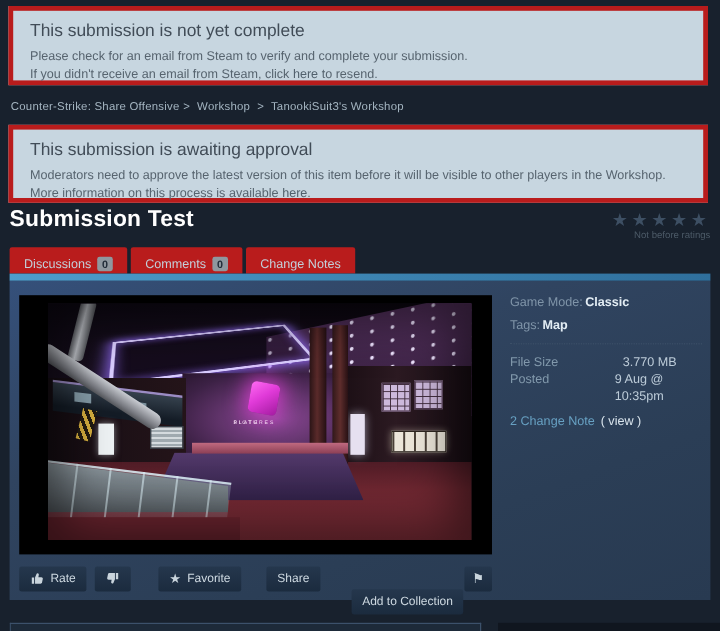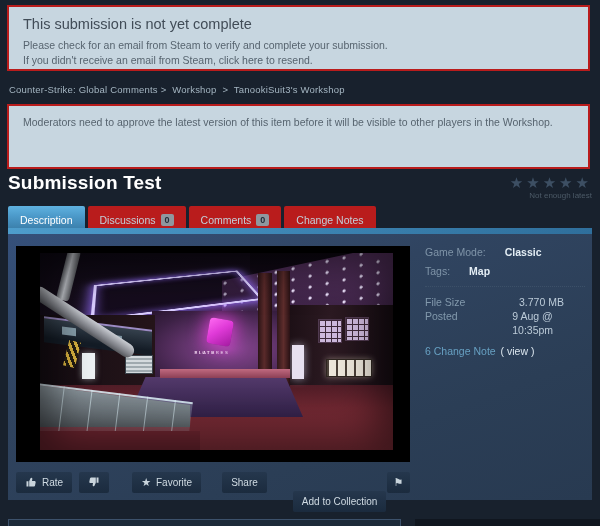--- a/index.html
+++ b/index.html
@@ -5,21 +5,21 @@
   html,body{margin:0;padding:0;}
   body{
     width:600px;height:526px;position:relative;overflow:hidden;
     background:#18212d;
     font-family:"Liberation Sans","DejaVu Sans",sans-serif;
     -webkit-font-smoothing:antialiased;
   }
   
   .banner{
     position:absolute;left:7px;width:583px;box-sizing:border-box;
-    background:#c7d6e0;border:2px solid #b91c1c;
+    background:#c7d6e0;border:4px solid #b91c1c;
     padding:9px 14px 8px 14px;color:#57646f;
   }
   .banner h2{margin:0 0 6px 0;font-size:14.5px;font-weight:400;color:#414c57;}
   .banner .b-line{font-size:10.5px;line-height:15px;}
   .banner a{color:#51606c;cursor:pointer;}
   #banner-incomplete{top:5px;height:66px;}
   #banner-approval{top:104px;height:65px;}
   
   .breadcrumb{
     position:absolute;left:9px;top:84px;font-size:9.5px;color:#a4b5c1;letter-spacing:.2px;
@@ -144,21 +144,21 @@
   .btn .glyph{font-size:11px;color:#c9d4dc;font-family:"DejaVu Sans",sans-serif;}
   .btn svg{display:block;}
   #btn-thumb-down{margin-left:7px;}
   #btn-favorite{margin-left:23px;}
   #btn-share{margin-left:21px;}
   #btn-add-collection{margin-left:26px;margin-top:39px;}
   #btn-flag{margin-left:auto;width:23px;justify-content:center;padding:0;}
   
   .sidebar{position:absolute;left:417px;top:12px;width:160px;font-size:10.5px;color:#7f94a8;}
   .sb-row{margin-bottom:6px;line-height:13px;}
-  .sb-row .val{color:#e3edf4;font-weight:700;margin-left:19px;text-align:right;}
+  .sb-row .val{color:#e3edf4;font-weight:700;margin-left:2px;text-align:right;}
   .sb-divider{border-top:1px dotted #3c5068;margin:8px 0 8px 0;}
   .sb-stat{display:flex;line-height:14px;gap:44px;}
   .sb-stat .lbl{width:50px;color:#8299ac;}
   .sb-stat .v{color:#bccbd8;}
   .sb-changenote{margin-top:7px;line-height:14px;}
   .sb-changenote a{color:#67a0c2;text-decoration:none;cursor:pointer;}
   .sb-changenote .view{color:#dbe6ee;font-weight:400;margin-left:2px;}
   
   .bottom-left{
     position:absolute;left:8px;top:519px;width:393px;height:7px;box-sizing:border-box;
@@ -169,40 +169,39 @@
 </head>
 <body>
 
 <div class="banner" id="banner-incomplete">
   <h2>This submission is not yet complete</h2>
   <div class="b-line">Please check for an email from Steam to verify and complete your submission.</div>
   <div class="b-line"><span>If you didn't receive an email from Steam, click </span><a>here</a><span> to resend.</span></div>
 </div>
 
 <div class="breadcrumb">
-  <a>Counter-Strike: Global Comments</a><span class="sep">&gt;</span>
+  <a>Counter-Strike: Share Offensive</a><span class="sep">&gt;</span>
   <a>Workshop</a>
   <span class="sep">&gt;</span>
   <a>TanookiSuit3's Workshop</a>
 </div>
 
 <div class="banner" id="banner-approval">
+  <h2>This submission is awaiting approval</h2>
   <div class="b-line">Moderators need to approve the latest version of this item before it will be visible to other players in the Workshop.</div>
+  <div class="b-line"><span>More information on this process is available </span><a>here</a><span>.</span></div>
 </div>
 
 <div class="page-title">Submission Test</div>
 <div class="rating">
   <div class="stars">★★★★★</div>
-  <div class="note">Not enough latest</div>
+  <div class="note">Not before ratings</div>
 </div>
 
 <div class="tabs">
-  <div class="tab active">
-      <span>Description</span>
-    </div>
   <div class="tab">
       <span>Discussions</span>
       <span class="badge">0</span>
     </div>
   <div class="tab">
       <span>Comments</span>
       <span class="badge">0</span>
     </div>
   <div class="tab">
       <span>Change Notes</span>
@@ -292,21 +291,21 @@
     <div class="sb-divider"></div>
     <div class="sb-stat">
       <span class="lbl">File Size</span>
       <span class="v">3.770 MB</span>
     </div>
     <div class="sb-stat">
       <span class="lbl">Posted</span>
       <span class="v">9 Aug @ 10:35pm</span>
     </div>
     <div class="sb-changenote">
-      <a>6 Change Note</a>
+      <a>2 Change Note</a>
       <span class="view">( view )</span>
     </div>
   </div>
 
 </div>
 
 <div class="bottom-left"></div>
 <div class="bottom-right"></div>
 
 </body></html>

